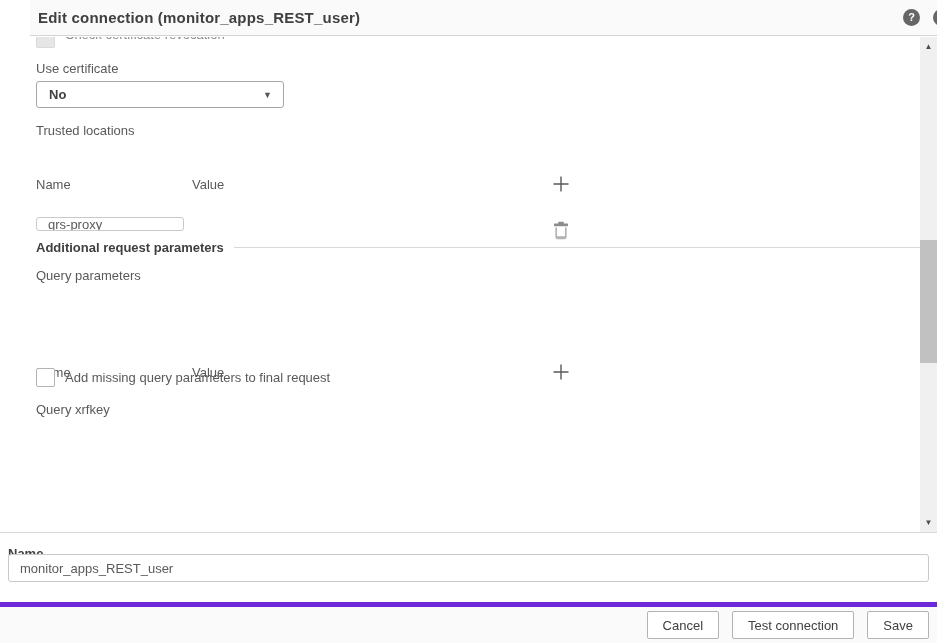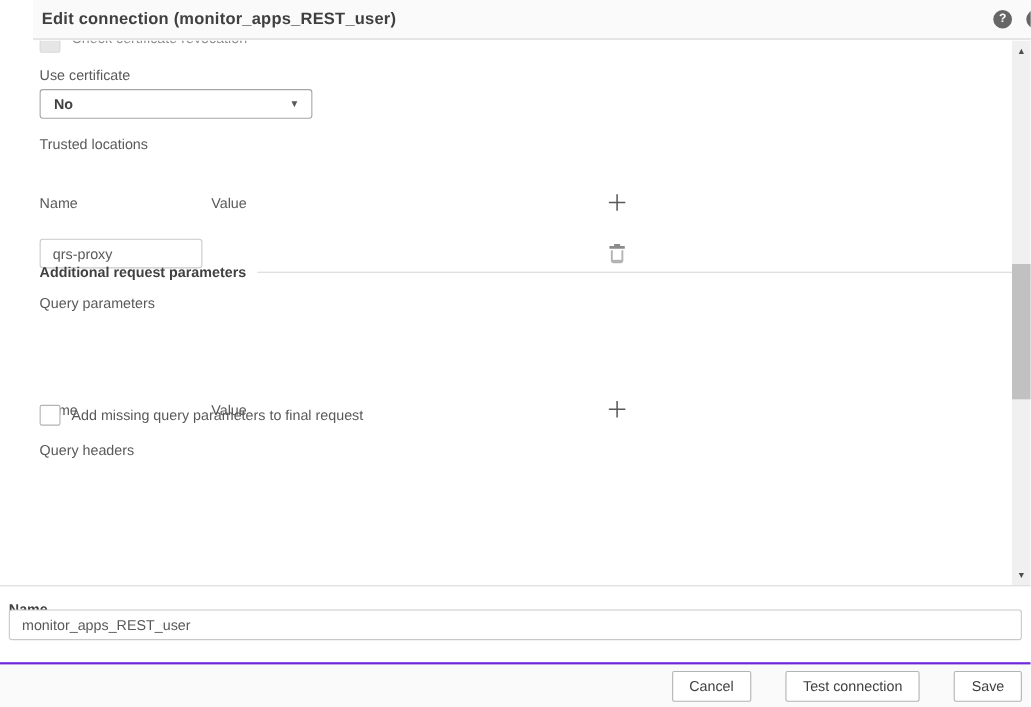--- a/index.html
+++ b/index.html
@@ -35,21 +35,21 @@
     position: absolute; top: 37px; left: 0; width: 920px; height: 495px;
     overflow: hidden; background: #ffffff; margin-left: 28px;
   }
   .content { position: absolute; left: 8px; top: 0; width: 902px; height: 100%; }
   .abs { position: absolute; left: 0; }
 
   .field-label { font-size: 13px; color: #595959; }
   .bold-label { font-size: 13px; font-weight: bold; color: #404040; }
 
   .text-input {
-    height: 27px; border: 1px solid #c9c9c9; border-radius: 3px;
+    height: 14px; border: 1px solid #c9c9c9; border-radius: 3px;
     padding: 0 11px; font-size: 13px; color: #595959;
     font-family: "Liberation Sans", sans-serif; background: #ffffff; outline: none;
     display: block;
   }
   .w-name { width: 148px; }
   .w-value { width: 348px; }
 
   .grid-row { position: relative; height: 27px; width: 100%; }
   .col-name  { position: absolute; left: 0; top: 0; }
   .col-value { position: absolute; left: 156px; top: 0; }
@@ -104,23 +104,23 @@
   .name-section {
     position: absolute; top: 532px; left: 0; width: 937px; height: 70px;
     background: #ffffff; border-top: 1px solid #d9d9d9;
   }
   .name-section .bold-label { position: absolute; left: 8px; top: 13px; }
   .name-section .text-input { position: absolute; left: 8px; top: 21px; width: 921px; height: 28px; }
 
   
   .footer {
     position: absolute; top: 602px; left: 0; width: 937px; height: 41px;
-    background: #fafafa; border-top: 2px solid #6d28d9;
+    background: #fafafa; border-top: 5px solid #6d28d9;
     display: flex; align-items: center; justify-content: flex-end;
-    gap: 31px; padding-right: 8px;
+    gap: 13px; padding-right: 8px;
   }
   .btn {
     height: 28px; padding: 0 15px; background: #ffffff;
     border: 1px solid #b3b3b3; border-radius: 2px;
     font-size: 13px; color: #404040; font-family: "Liberation Sans", sans-serif;
     cursor: pointer;
   }
 
   svg { display: block; }
 </style>
@@ -185,21 +185,21 @@
             <path d="M9 1.5v15M1.5 9h15" stroke="#595959" stroke-width="1.4" fill="none"></path>
           </svg>
       </span>
     </div>
 
     <div class="abs checkbox-row" style="top:331px;">
       <div class="checkbox"></div>
       <div class="field-label">Add missing query parameters to final request</div>
     </div>
 
-    <div class="abs field-label" style="top:365px;">Query headers</div>
+    <div class="abs field-label" style="top:365px;">Query xrfkey</div>
 
   </div>
 </div>
 
 <div class="scrollbar">
   <div class="scroll-arrow up">▲</div>
   <div class="scroll-thumb"></div>
   <div class="scroll-arrow down">▼</div>
 </div>
 

